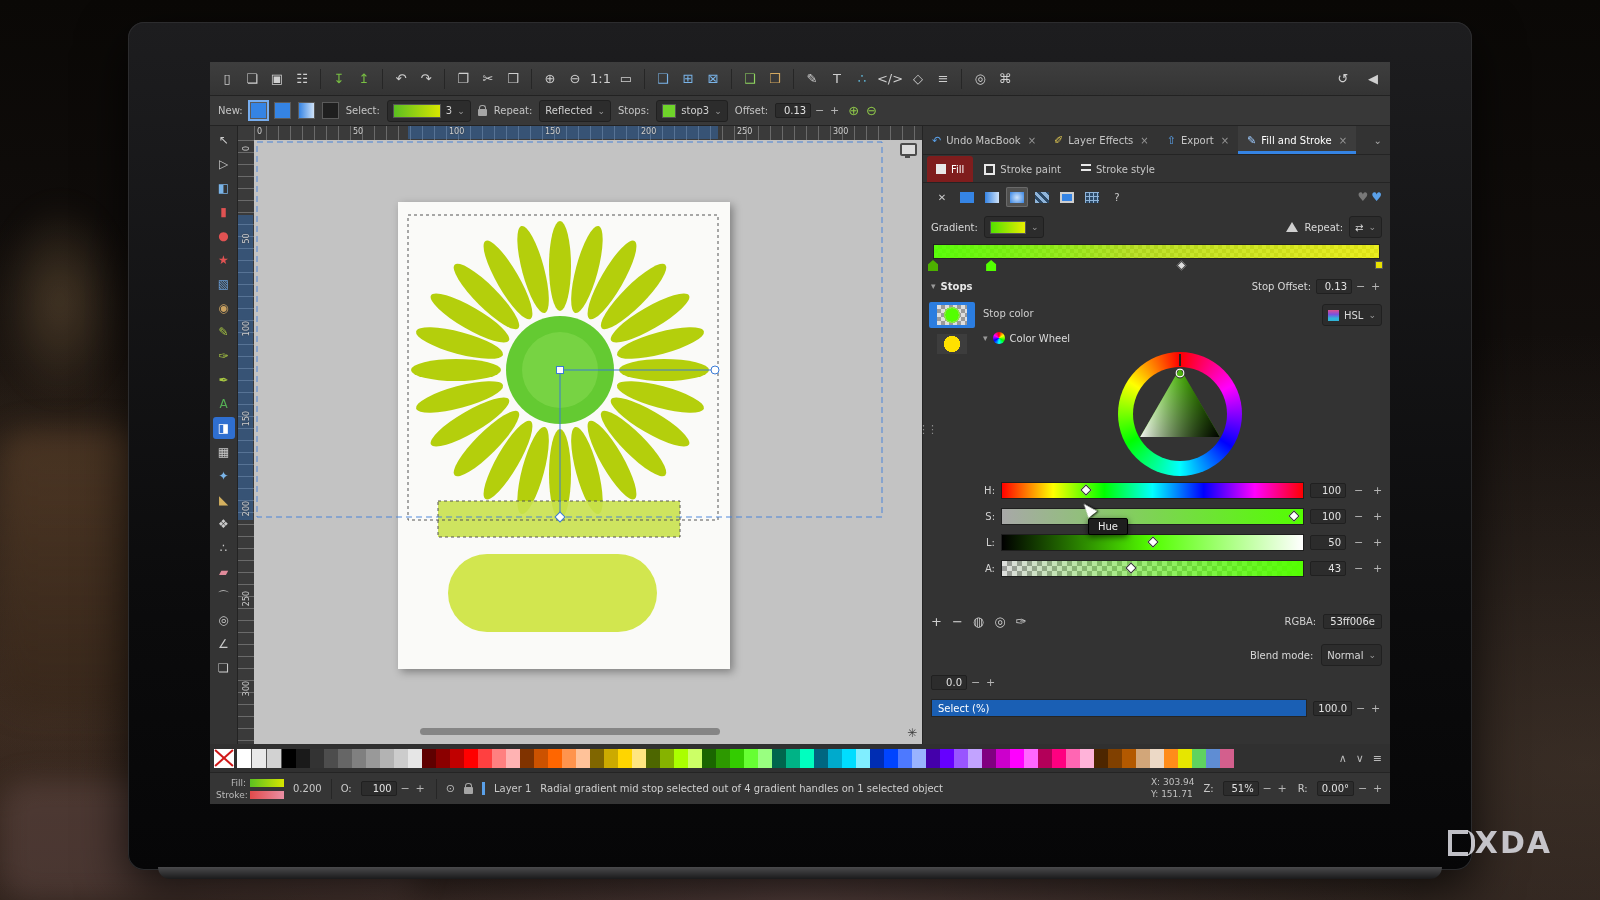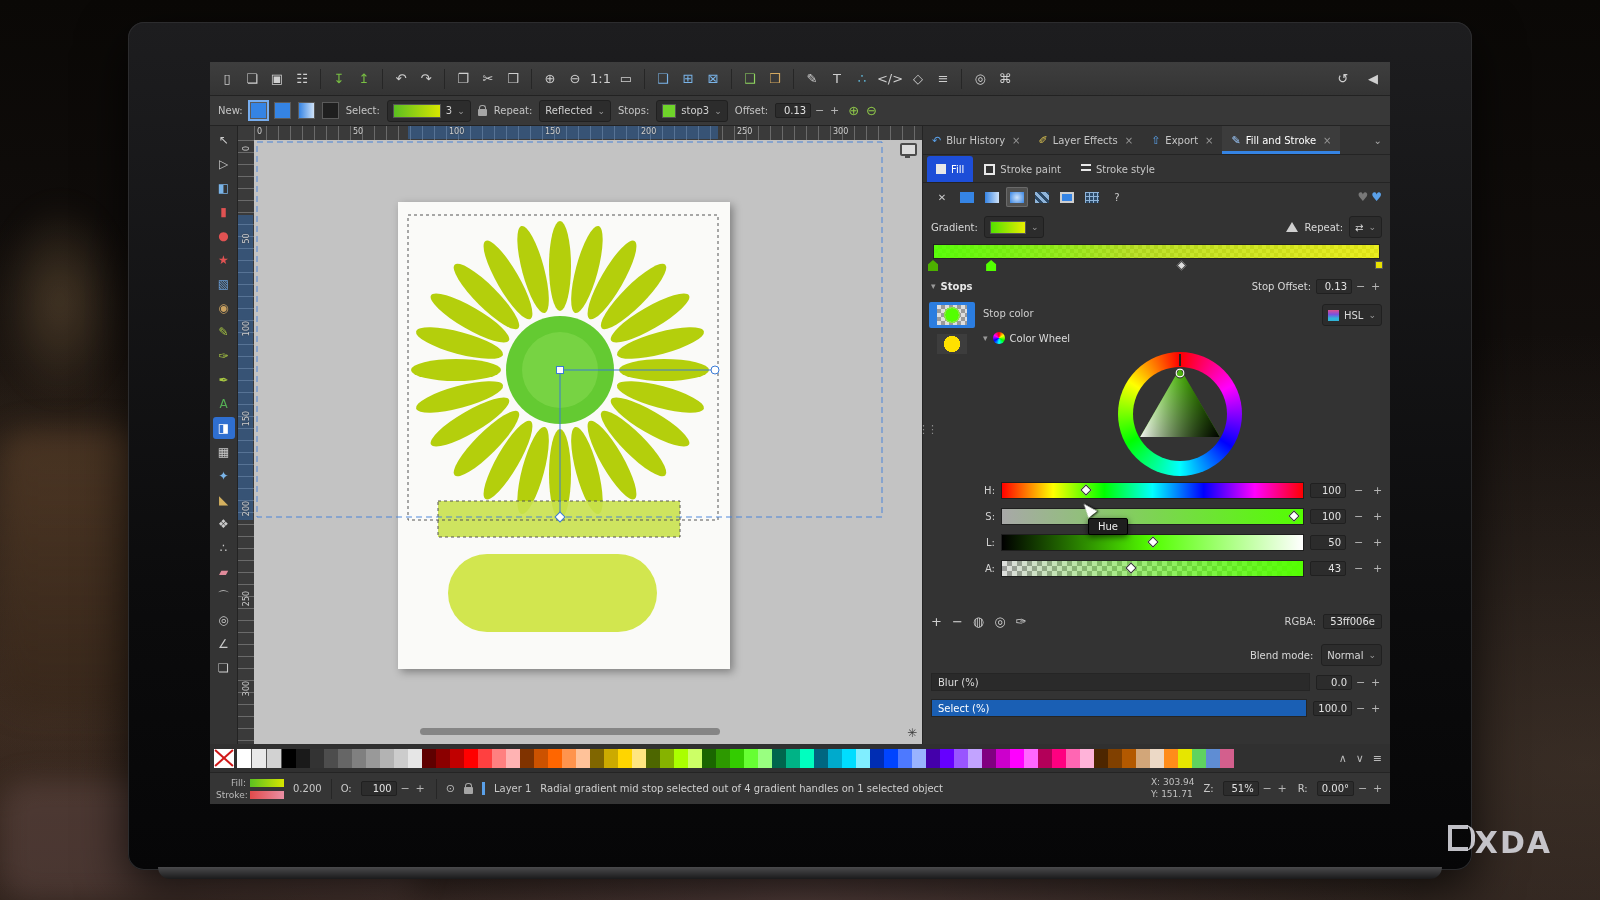--- a/index.html
+++ b/index.html
@@ -85,21 +85,21 @@
   .panel{position:absolute;left:712px;right:0;top:64px;bottom:60px;background:#333;border-left:1px solid #242424;box-sizing:border-box;}
   .drag-dots{position:absolute;left:-5px;top:48%;color:#8a8a8a;font-size:11px;letter-spacing:-2px;}
   .p-tabs{position:absolute;left:0;top:0;right:0;height:28px;display:flex;align-items:stretch;background:#333;border-bottom:1px solid #242424;}
   .ptab{display:flex;align-items:center;gap:5px;padding:0 9px;color:#c6c6c6;}
   .ptab.active{background:#3c3c3c;color:#fff;box-shadow:inset 0 -3px 0 #3584e4;}
   .ptab .ticon{font-size:11px;}
   .tclose{color:#979797;font-size:10px;margin-left:2px;}
   .ptabs-chev{margin-left:auto;align-self:center;padding:0 8px;color:#aaa;}
   .p-subtabs{position:absolute;left:0;top:30px;right:0;height:26px;display:flex;align-items:stretch;gap:2px;padding:0 4px;border-bottom:1px solid #242424;}
   .stab{display:flex;align-items:center;gap:5px;padding:0 9px;color:#c6c6c6;border-radius:3px 3px 0 0;}
-  .stab.active{background:#1d4ed8;color:#fff;}
+  .stab.active{background:#7f1d1d;color:#fff;}
   .st-icon{width:10px;height:10px;display:inline-block;}
   .st-icon-fill{background:#e8e8e8;}
   .st-icon-stroke-paint{border:2px solid #e8e8e8;width:7px;height:7px;}
   .st-icon-stroke-style{background:repeating-linear-gradient(#e8e8e8 0 2px,transparent 2px 5px);}
   .p-painttype{position:absolute;left:0;top:58px;right:0;height:26px;display:flex;align-items:center;gap:3px;padding:0 8px;}
   .pt{width:22px;height:20px;display:flex;align-items:center;justify-content:center;border-radius:2px;color:#ccc;}
   .pt.active{background:#50504f;box-shadow:inset 0 0 0 1px #6a6a6a;}
   .pt-inner{width:14px;height:11px;}
   .pt-flat{background:#3584e4;}
   .pt-linear{background:linear-gradient(90deg,#3584e4,#cfe2f8);}
@@ -184,21 +184,21 @@
   .fs-row .lbl{width:30px;text-align:right;color:#b9b9b9;}
   .fill-swatch{width:34px;height:8px;background:linear-gradient(90deg,#5bbf21,#d7e600);}
   .stroke-swatch{width:34px;height:8px;background:linear-gradient(90deg,#e04b4b,#ea8fa4);}
   .sb-sep{width:1px;height:20px;background:#262626;}
   .layer-chip{width:3px;height:13px;background:#5aa0e8;}
   .sb-msg{flex:1;color:#cfcfcf;white-space:nowrap;overflow:hidden;text-overflow:ellipsis;}
   .coords{font-size:9px;line-height:1.25;text-align:left;color:#c0c0c0;}
   .eye{font-size:11px;color:#b9b9b9;}
 
   
-  .xda{position:absolute;right:48px;bottom:40px;display:flex;gap:7px;color:rgba(225,225,232,.85);}
+  .xda{position:absolute;right:48px;bottom:40px;display:flex;align-items:center;gap:7px;color:rgba(225,225,232,.85);}
   .xda-icon{width:20px;height:26px;border:4px solid rgba(225,225,232,.85);border-right:none;box-sizing:border-box;position:relative;}
   .xda-icon::after{content:"";position:absolute;right:-7px;top:-4px;width:10px;height:26px;border-right:4px solid rgba(225,225,232,.85);border-radius:0 10px 10px 0;}
   .xda-text{font-size:30px;font-weight:bold;letter-spacing:2px;}
 </style>
 </head>
 <body>
 
 <div class="photo">
   <div class="amb amb-lamp"></div>
   <div class="amb amb-dresser"></div>
@@ -382,21 +382,21 @@
           <div class="monitor-icon"></div>
           <span class="snap-glyph">✳</span>
         </div>
       </div>
 
       <div class="panel">
         <span class="drag-dots">⋮⋮</span>
         <div class="p-tabs">
           <span class="ptab">
               <span class="ticon" style="color: rgb(90, 160, 232);">↶</span>
-              <span>Blur History</span>
+              <span>Undo MacBook</span>
               <span class="tclose">×</span>
             </span>
             <span class="ptab">
               <span class="ticon" style="color: rgb(216, 192, 80);">✐</span>
               <span>Layer Effects</span>
               <span class="tclose">×</span>
             </span>
             <span class="ptab">
               <span class="ticon" style="color: rgb(90, 160, 232);">⇧</span>
               <span>Export</span>
@@ -588,23 +588,20 @@
 
         <div class="blend-row">
           <span>Blend mode:</span>
           <span class="gd-drop">
             <span>Normal</span>
             <span class="chev">⌄</span>
           </span>
         </div>
 
         <div class="bar-row" style="top:546px">
-          <span class="bar-track">
-            <span>Blur (%)</span>
-          </span>
           <span class="spin">
             <span class="spin-val">0.0</span>
             <span class="spin-btn">−</span>
             <span class="spin-btn">+</span>
           </span>
         </div>
 
         <div class="bar-row" style="top:572px">
           <span class="bar-track blue">
             <span>Select (%)</span>

